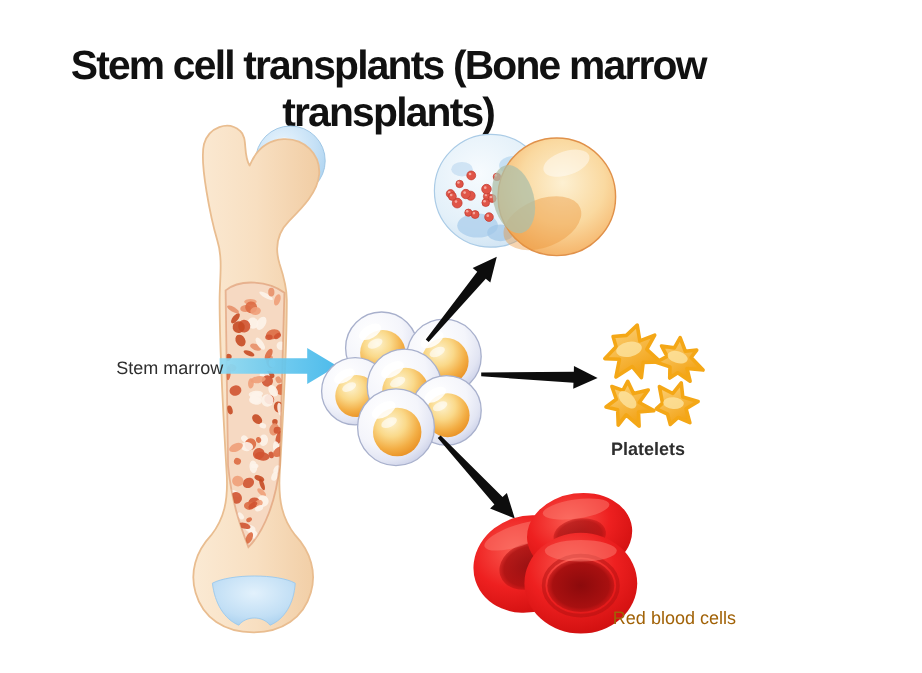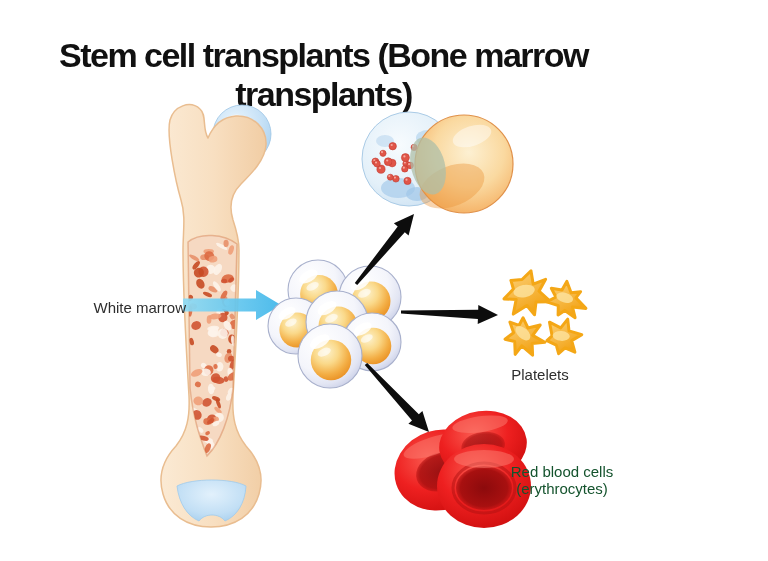--- a/index.html
+++ b/index.html
@@ -299,25 +299,24 @@
       </g>
       <g transform="translate(484,398)">
         <ellipse rx="47" ry="42" fill="url(#rbcGrad)"></ellipse>
         <ellipse cy="2" rx="28" ry="22" fill="url(#rbcDimple)"></ellipse>
         <ellipse cy="2" rx="31" ry="25" fill="none" stroke="#b01010" stroke-width="3" opacity="0.5"></ellipse>
         <ellipse cy="-27" rx="30" ry="9" fill="#fb7d72" opacity="0.5"></ellipse>
       </g>
     </g>
   </svg>
 
-  <div class="lbl" id="lbl-bone-marrow" style="color: rgb(46, 46, 46);">White marrow</div>
+  <div class="lbl" id="lbl-bone-marrow" style="color: rgb(46, 46, 46);">Stem marrow</div>
 
   <div class="lbl" id="lbl-wbc" style="color: rgb(46, 46, 46);">
   </div>
 
-  <div class="lbl" id="lbl-platelets" style="color: rgb(46, 46, 46);">Platelets</div>
-
-  <div class="lbl" id="lbl-rbc" style="color: #14532d;">
+  <div class="lbl" id="lbl-platelets" style="color: rgb(46, 46, 46); font-weight: bold;">Platelets</div>
+
+  <div class="lbl" id="lbl-rbc" style="color: #a16207; margin-top: 44px;">
     <div>Red blood cells</div>
-    <div>(erythrocytes)</div>
   </div>
 
 </div>
 
 </body></html>

